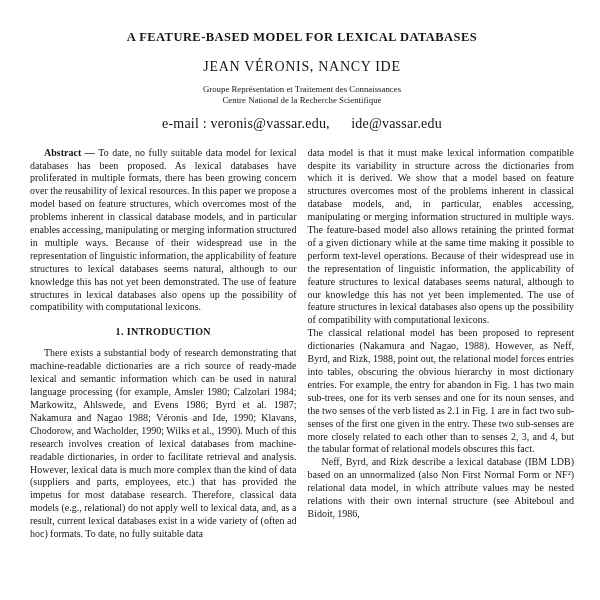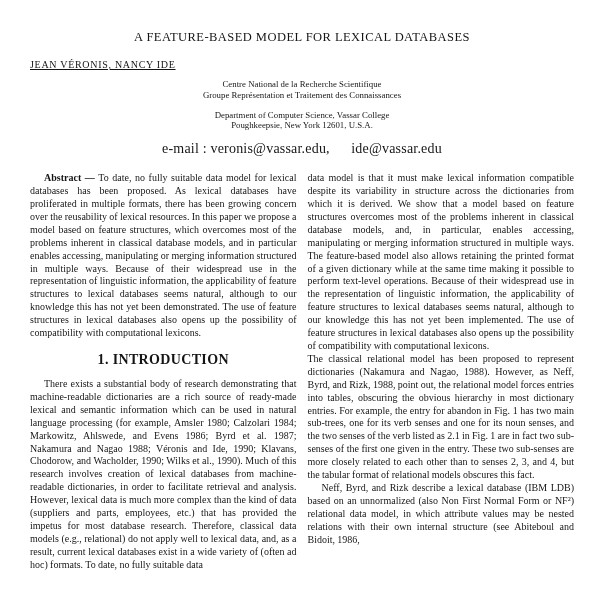--- a/index.html
+++ b/index.html
@@ -9,67 +9,63 @@
     font-family: "Liberation Serif", "DejaVu Serif", serif;
     color: #161616;
   }
   .page {
     width: 600px; height: 600px; overflow: hidden;
     padding: 30px 26px 0 30px;
     background: #ffffff;
     filter: blur(0.3px) contrast(1.02);
   }
   .title {
-    text-align: center; font-weight: 400; font-size: 12.5px;
+    text-align: center; font-weight: 700; font-size: 12.5px;
     letter-spacing: 0.45px; white-space: nowrap;
   }
   .authors {
-    font-size: 10px; letter-spacing: 0.7px;
-    margin-top: 14px; white-space: nowrap; text-decoration: underline;
+    text-align: center; font-size: 14px; letter-spacing: 0.7px;
+    margin-top: 14px; white-space: nowrap;
   }
   .affil {
     text-align: center; font-size: 8.8px; line-height: 10.8px;
     margin-top: 9px;
   }
   .email {
     text-align: center; font-size: 14px; margin-top: 10px;
     letter-spacing: 0.2px;
   }
   .cols { display: flex; gap: 11px; margin-top: 15px; }
   .col { width: 50%; }
   .para {
     font-size: 10px; line-height: 12.9px;
     text-align: justify; text-justify: inter-word;
     word-spacing: -0.2px;
   }
   .ablabel { font-weight: 700; }
   .indent { text-indent: 14px; }
   .sechead {
-    text-align: center; font-weight: 700; font-size: 14px;
+    text-align: center; font-weight: 700; font-size: 10px;
     letter-spacing: 0.35px; margin: 12px 0 10px;
   }
 </style>
 </head>
 <body>
 
 <div class="page">
 
   <div class="title">A FEATURE-BASED MODEL FOR LEXICAL DATABASES</div>
 
   <div class="authors">JEAN VÉRONIS, NANCY IDE</div>
 
   <div class="affil">
+    <div>Groupe Représentation et Traitement des Connaissances</div>
     <div>Centre National de la Recherche Scientifique</div>
-    <div>Groupe Représentation et Traitement des Connaissances</div>
   </div>
 
-  <div class="affil">
-    <div>Department of Computer Science, Vassar College</div>
-    <div>Poughkeepsie, New York 12601, U.S.A.</div>
-  </div>
 
   <div class="email">e-mail : veronis@vassar.edu,  ide@vassar.edu</div>
 
   <div class="cols">
 
     <div class="col">
       <p class="para indent"><span class="ablabel">Abstract —</span> <span>To date, no fully suitable data model for lexical databases has been proposed. As lexical databases have proliferated in multiple formats, there has been growing concern over the reusability of lexical resources. In this paper we propose a model based on feature structures, which overcomes most of the problems inherent in classical database models, and in particular enables accessing, manipulating or merging information structured in multiple ways. Because of their widespread use in the representation of linguistic information, the applicability of feature structures to lexical databases seems natural, although to our knowledge this has not yet been demonstrated. The use of feature structures in lexical databases also opens up the possibility of compatibility with computational lexicons.</span></p>
 
       <div class="sechead">1. INTRODUCTION</div>
 

